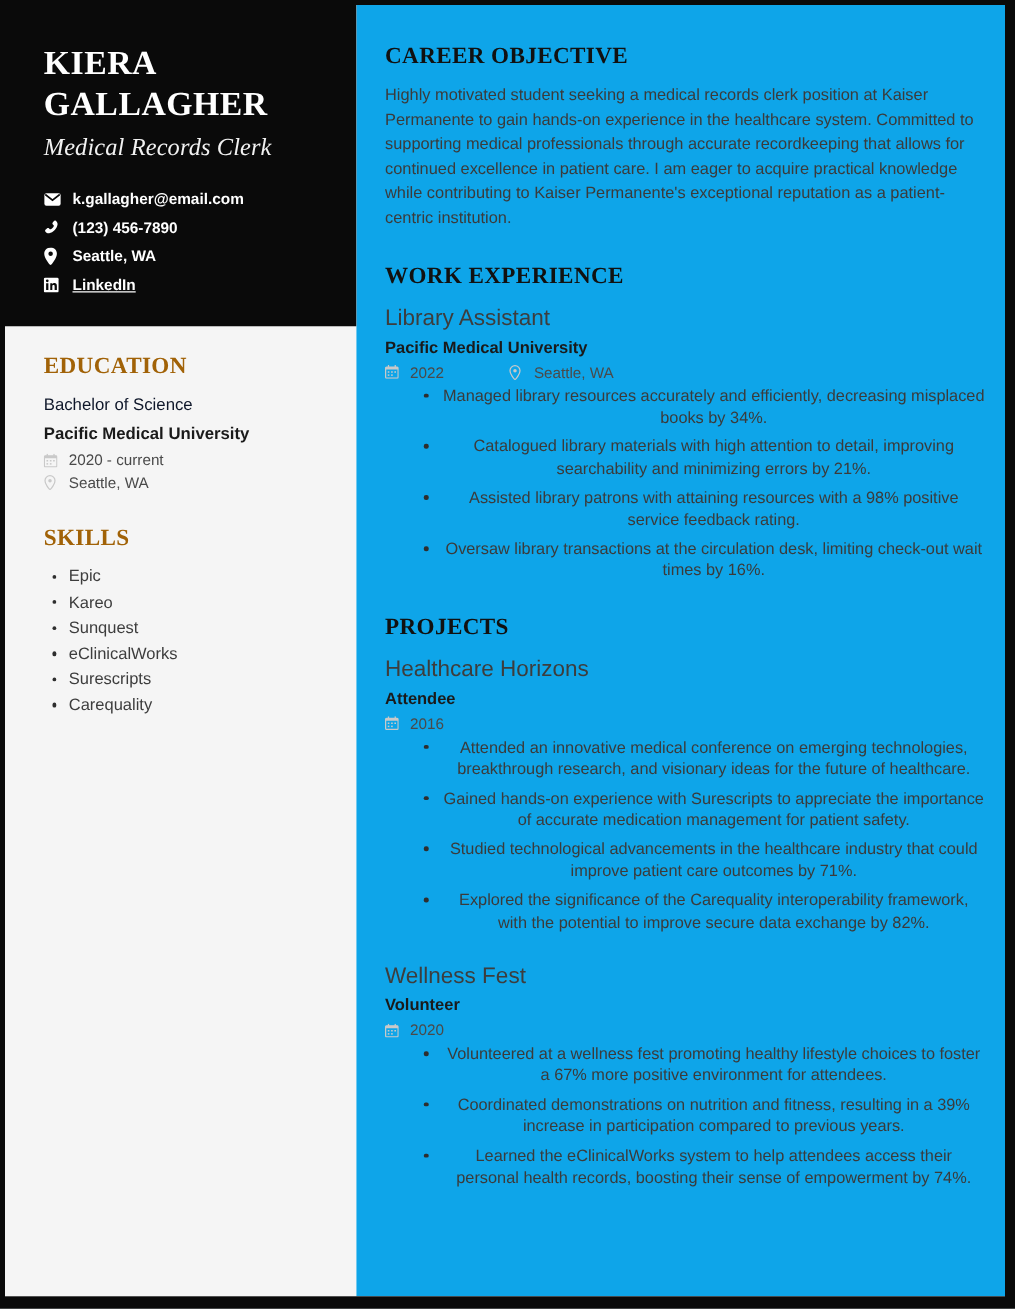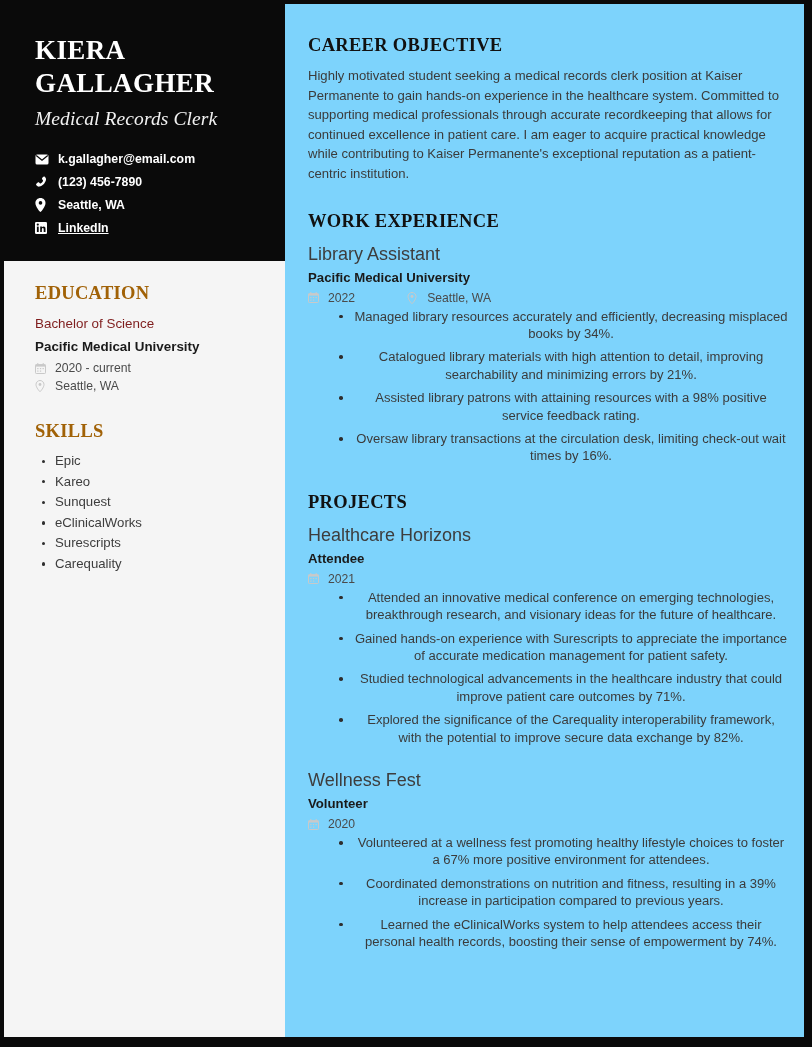--- a/index.html
+++ b/index.html
@@ -94,21 +94,21 @@
   .side-heading {
     font-family: "Liberation Serif", serif;
     font-weight: bold;
     font-size: 18.5px;
     color: #a16207;
     letter-spacing: 0.3px;
     margin: 0 0 9px 0;
   }
   .edu-line {
     font-size: 13.4px;
-    color: #7f1d1d;
+    color: #0f172a;
     line-height: 21.5px;
   }
   .edu-school {
     font-size: 13.4px;
     color: #1a1a1a;
     font-weight: bold;
     line-height: 21.5px;
     margin-top: 1px;
   }
   .meta-row {
@@ -147,21 +147,21 @@
     top: 8.5px;
     width: 3.4px;
     height: 3.4px;
     border-radius: 50%;
     background: #2e2e2e;
   }
 
   
   .main {
     flex: 1;
-    background: #7dd3fc;
+    background: #0ea5e9;
     padding: 31px 16px 0 23px;
     box-sizing: border-box;
   }
   .main-heading {
     font-family: "Liberation Serif", serif;
     font-weight: bold;
     font-size: 18.5px;
     color: #111111;
     letter-spacing: 0.3px;
     margin: 0 0 10px 0;
@@ -392,21 +392,21 @@
                     <rect x="0.5" y="1.6" width="10" height="2" fill="#c9c9c9"></rect>
                     <rect x="2.3" y="0" width="1" height="2.4" fill="#c9c9c9"></rect>
                     <rect x="7.7" y="0" width="1" height="2.4" fill="#c9c9c9"></rect>
                     <rect x="2.2" y="5" width="1.3" height="1.2" fill="#c9c9c9"></rect>
                     <rect x="4.9" y="5" width="1.3" height="1.2" fill="#c9c9c9"></rect>
                     <rect x="7.5" y="5" width="1.3" height="1.2" fill="#c9c9c9"></rect>
                     <rect x="2.2" y="7.5" width="1.3" height="1.2" fill="#c9c9c9"></rect>
                     <rect x="4.9" y="7.5" width="1.3" height="1.2" fill="#c9c9c9"></rect>
                   </svg>
               </span>
-              <span>2021</span>
+              <span>2016</span>
             </span>
           </div>
           <ul class="bullets">
             <li>Attended an innovative medical conference on emerging technologies, breakthrough research, and visionary ideas for the future of healthcare.</li>
             <li>Gained hands-on experience with Surescripts to appreciate the importance of accurate medication management for patient safety.</li>
             <li>Studied technological advancements in the healthcare industry that could improve patient care outcomes by 71%.</li>
             <li>Explored the significance of the Carequality interoperability framework, with the potential to improve secure data exchange by 82%.</li>
           </ul>
         </div>
 

